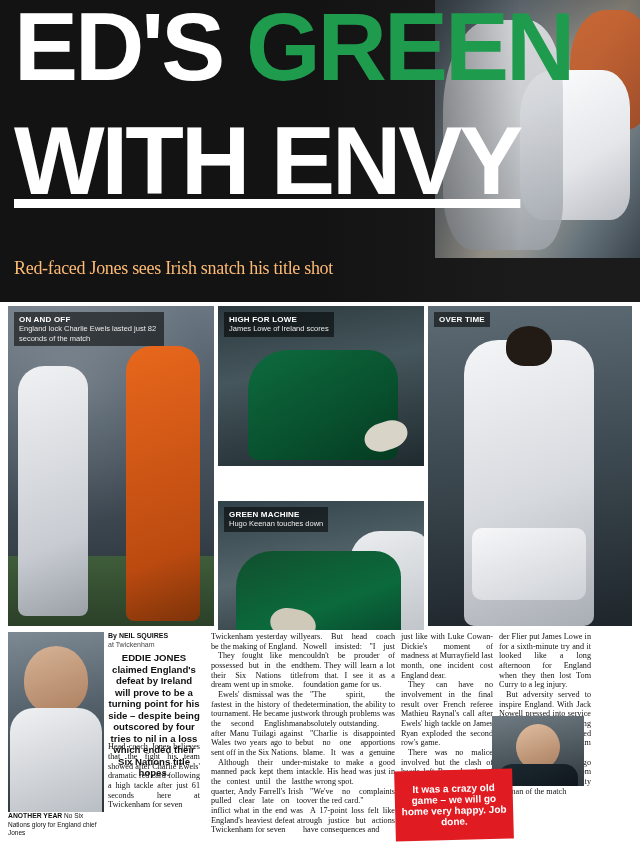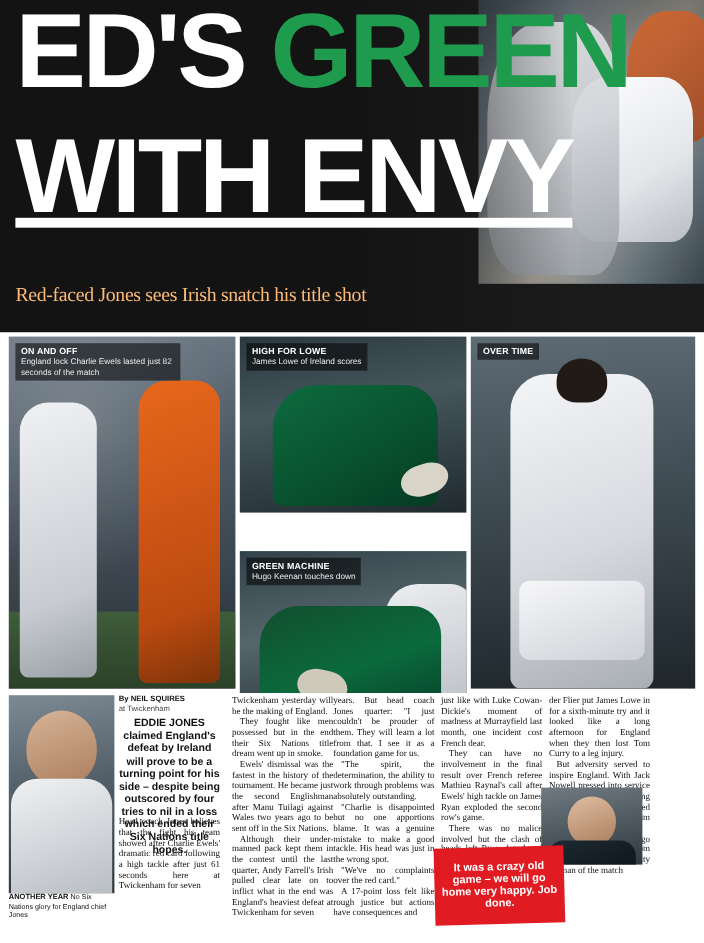--- a/index.html
+++ b/index.html
@@ -280,29 +280,29 @@
   </div>
 
   <div class="col c2">
     <p class="first">Twickenham yesterday will be the making of England.</p>
     <p>They fought like men possessed but in the end their Six Nations title dream went up in smoke.</p>
     <p>Ewels' dismissal was the fastest in the history of the tournament. He became just the second Englishman after Manu Tuilagi against Wales two years ago to be sent off in the Six Nations.</p>
     <p>Although their under-manned pack kept them in the contest until the last quarter, Andy Farrell's Irish pulled clear late on to inflict what in the end was England's heaviest defeat at Twickenham for seven</p>
   </div>
 
   <div class="col c3">
-    <p class="first">years. But head coach Jones quarter: "I just couldn't be prouder of them. They will learn a lot from that. I see it as a foundation game for us.</p>
+    <p class="first">years. But head coach Nowell insisted: "I just couldn't be prouder of them. They will learn a lot from that. I see it as a foundation game for us.</p>
     <p>"The spirit, the determination, the ability to work through problems was absolutely outstanding.</p>
     <p>"Charlie is disappointed but no one apportions blame. It was a genuine mistake to make a good tackle. His head was just in the wrong spot.</p>
     <p>"We've no complaints over the red card."</p>
     <p>A 17-point loss felt like rough justice but actions have consequences and</p>
   </div>
 
   <div class="col c4">
-    <p class="first">just like with Luke Cowan-Dickie's moment of madness at Murrayfield last month, one incident cost French dear.</p>
+    <p class="first">just like with Luke Cowan-Dickie's moment of madness at Murrayfield last month, one incident cost England dear.</p>
     <p>They can have no involvement in the final result over French referee Mathieu Raynal's call after Ewels' high tackle on James Ryan exploded the second row's game.</p>
     <p>There was no malice involved but the clash of heads left Ryan dazed and staggering. Ireland immediately exploited their extra man as Josh van</p>
   </div>
 
   <div class="col c5">
     <p class="first">der Flier put James Lowe in for a sixth-minute try and it looked like a long afternoon for England when they then lost Tom Curry to a leg injury.</p>
     <p>But adversity served to inspire England. With Jack Nowell pressed into service in the back row for shoving duties, England's pack eked out a series of scrum penalties.</p>
     <p>The outstanding Hugo Keenan stunned over from a quickly taken tap penalty by man of the match</p>
   </div>
 

